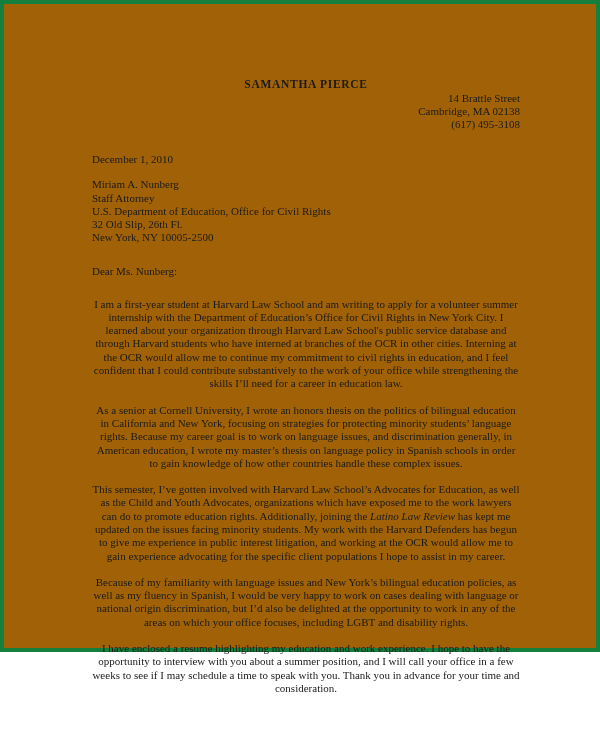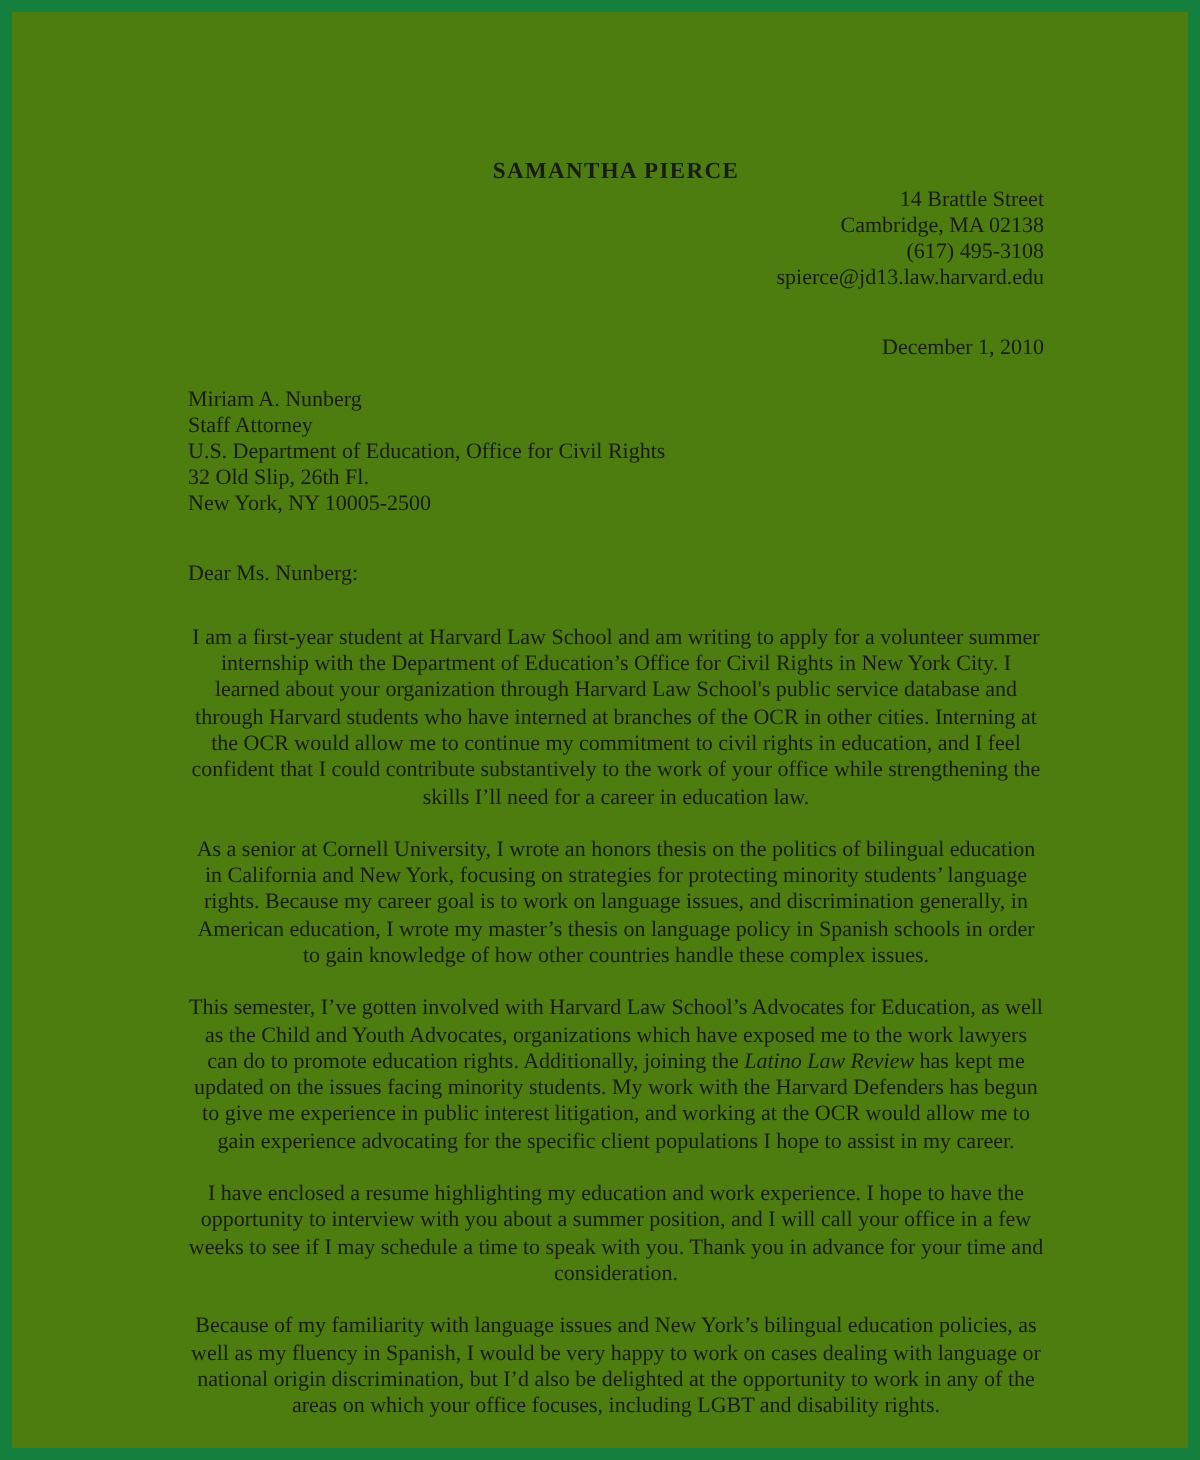--- a/index.html
+++ b/index.html
@@ -11,23 +11,23 @@
     width: 600px;
     height: 730px;
     font-family: "Liberation Serif", "DejaVu Serif", serif;
     color: #1a1a1a;
     overflow: hidden;
   }
   .page {
     position: relative;
     box-sizing: border-box;
     width: 600px;
-    height: 730px;
-    background: #4d7c0f;
-    border: 6px solid #15803d;
+    height: 652px;
+    background: #a16207;
+    border: 4px solid #15803d;
     padding: 0;
   }
   .letter {
     position: absolute;
     left: 88px;
     top: 0;
     width: 428px;
   }
 
   
@@ -45,21 +45,20 @@
     font-size: 11px;
     line-height: 13.2px;
     text-align: right;
   }
 
   
   .date {
     font-size: 11px;
     line-height: 13.2px;
     margin-top: 22px;
-    text-align: right;
   }
 
   
   .recipient {
     font-size: 11px;
     line-height: 13.2px;
     margin-top: 12px;
     font-family: Liberation Serif, serif;
   }
   .recipient div { white-space: nowrap; }
@@ -88,37 +87,36 @@
 <body>
 
 <div class="page">
   <div class="letter">
 
     <div class="letterhead">
       <div class="name">SAMANTHA PIERCE</div>
       <div class="line">14 Brattle Street</div>
       <div class="line">Cambridge, MA 02138</div>
       <div class="line">(617) 495-3108</div>
-      <div class="line">spierce@jd13.law.harvard.edu</div>
     </div>
 
     <div class="date">December 1, 2010</div>
 
     <div class="recipient">
       <div>Miriam A. Nunberg</div>
       <div>Staff Attorney</div>
       <div>U.S. Department of Education, Office for Civil Rights</div>
       <div>32 Old Slip, 26th Fl.</div>
       <div>New York, NY 10005-2500</div>
     </div>
 
     <div class="salutation">Dear Ms. Nunberg:</div>
 
     <div class="body-block">
       <p class="para">I am a first-year student at Harvard Law School and am writing to apply for a volunteer summer internship with the Department of Education’s Office for Civil Rights in New York City. I learned about your organization through Harvard Law School's public service database and through Harvard students who have interned at branches of the OCR in other cities. Interning at the OCR would allow me to continue my commitment to civil rights in education, and I feel confident that I could contribute substantively to the work of your office while strengthening the skills I’ll need for a career in education law.</p>
       <p class="para">As a senior at Cornell University, I wrote an honors thesis on the politics of bilingual education in California and New York, focusing on strategies for protecting minority students’ language rights. Because my career goal is to work on language issues, and discrimination generally, in American education, I wrote my master’s thesis on language policy in Spanish schools in order to gain knowledge of how other countries handle these complex issues.</p>
       <p class="para"><span>This semester, I’ve gotten involved with Harvard Law School’s Advocates for Education, as well as the Child and Youth Advocates, organizations which have exposed me to the work lawyers can do to promote education rights.  Additionally, joining the </span><em>Latino Law Review</em><span> has kept me updated on the issues facing minority students.  My work with the Harvard Defenders has begun to give me experience in public interest litigation, and working at the OCR would allow me to gain experience advocating for the specific client populations I hope to assist in my career.</span></p>
+      <p class="para">Because of my familiarity with language issues and New York’s bilingual education policies, as well as my fluency in Spanish, I would be very happy to work on cases dealing with language or national origin discrimination, but I’d also be delighted at the opportunity to work in any of the areas on which your office focuses, including LGBT and disability rights.</p>
       <p class="para">I have enclosed a resume highlighting my education and work experience.  I hope to have the opportunity to interview with you about a summer position, and I will call your office in a few weeks to see if I may schedule a time to speak with you.  Thank you in advance for your time and consideration.</p>
-      <p class="para">Because of my familiarity with language issues and New York’s bilingual education policies, as well as my fluency in Spanish, I would be very happy to work on cases dealing with language or national origin discrimination, but I’d also be delighted at the opportunity to work in any of the areas on which your office focuses, including LGBT and disability rights.</p>
     </div>
 
   </div>
 </div>
 
 </body></html>

